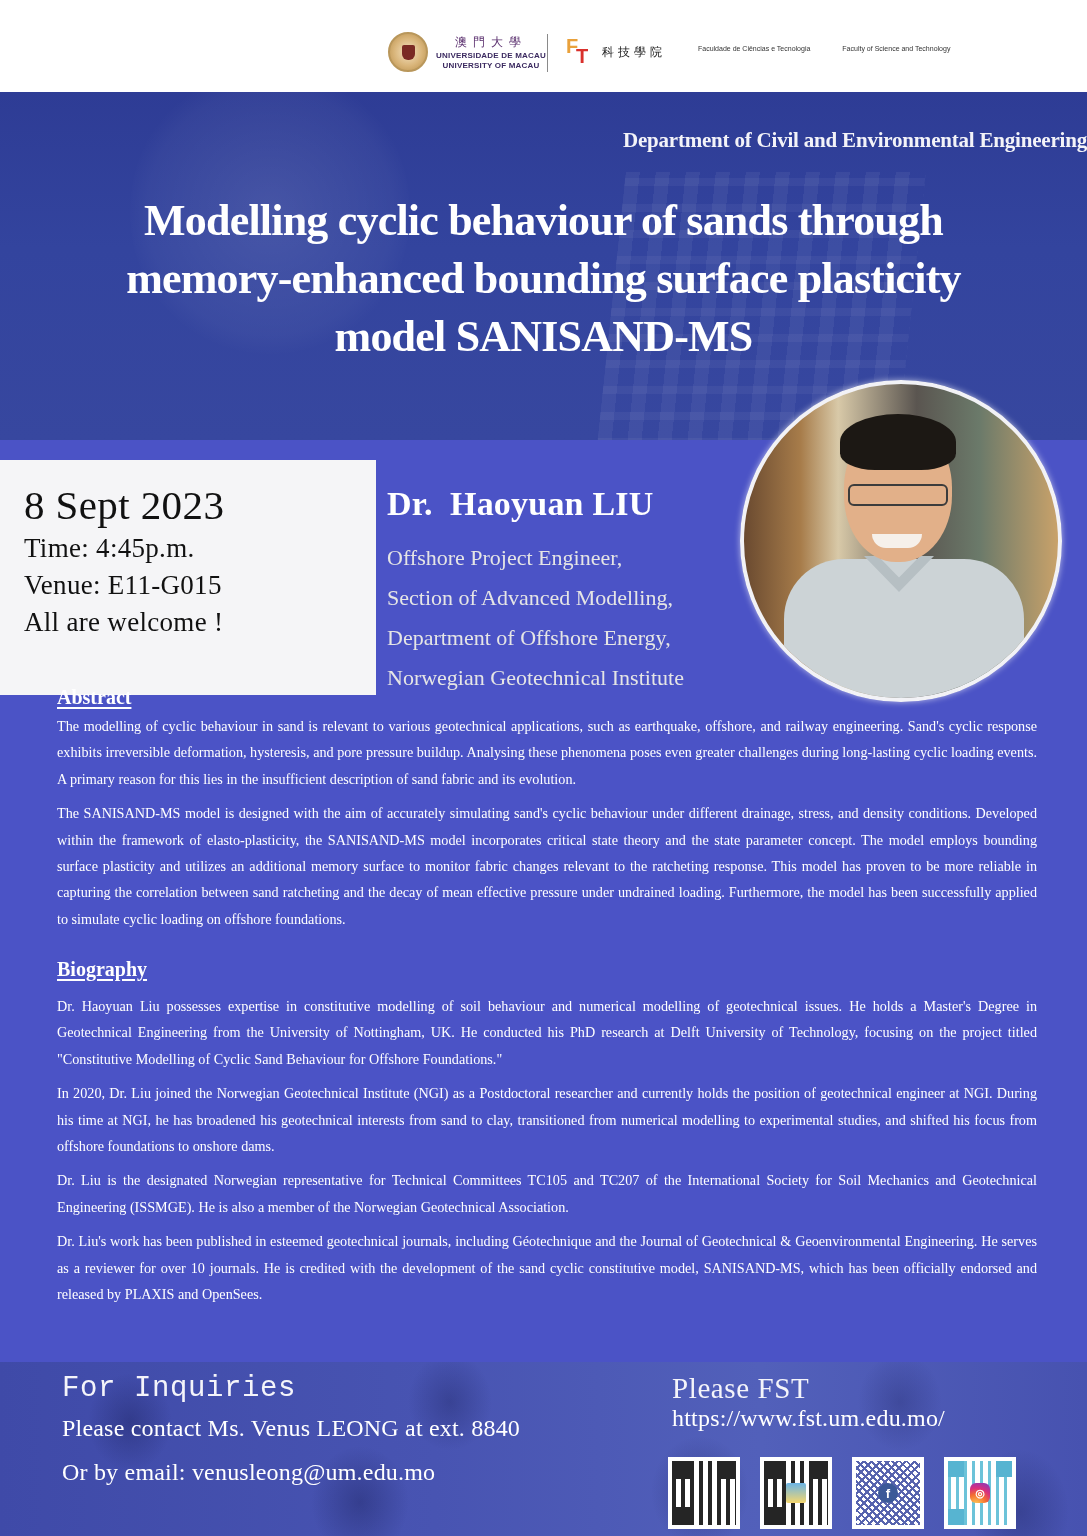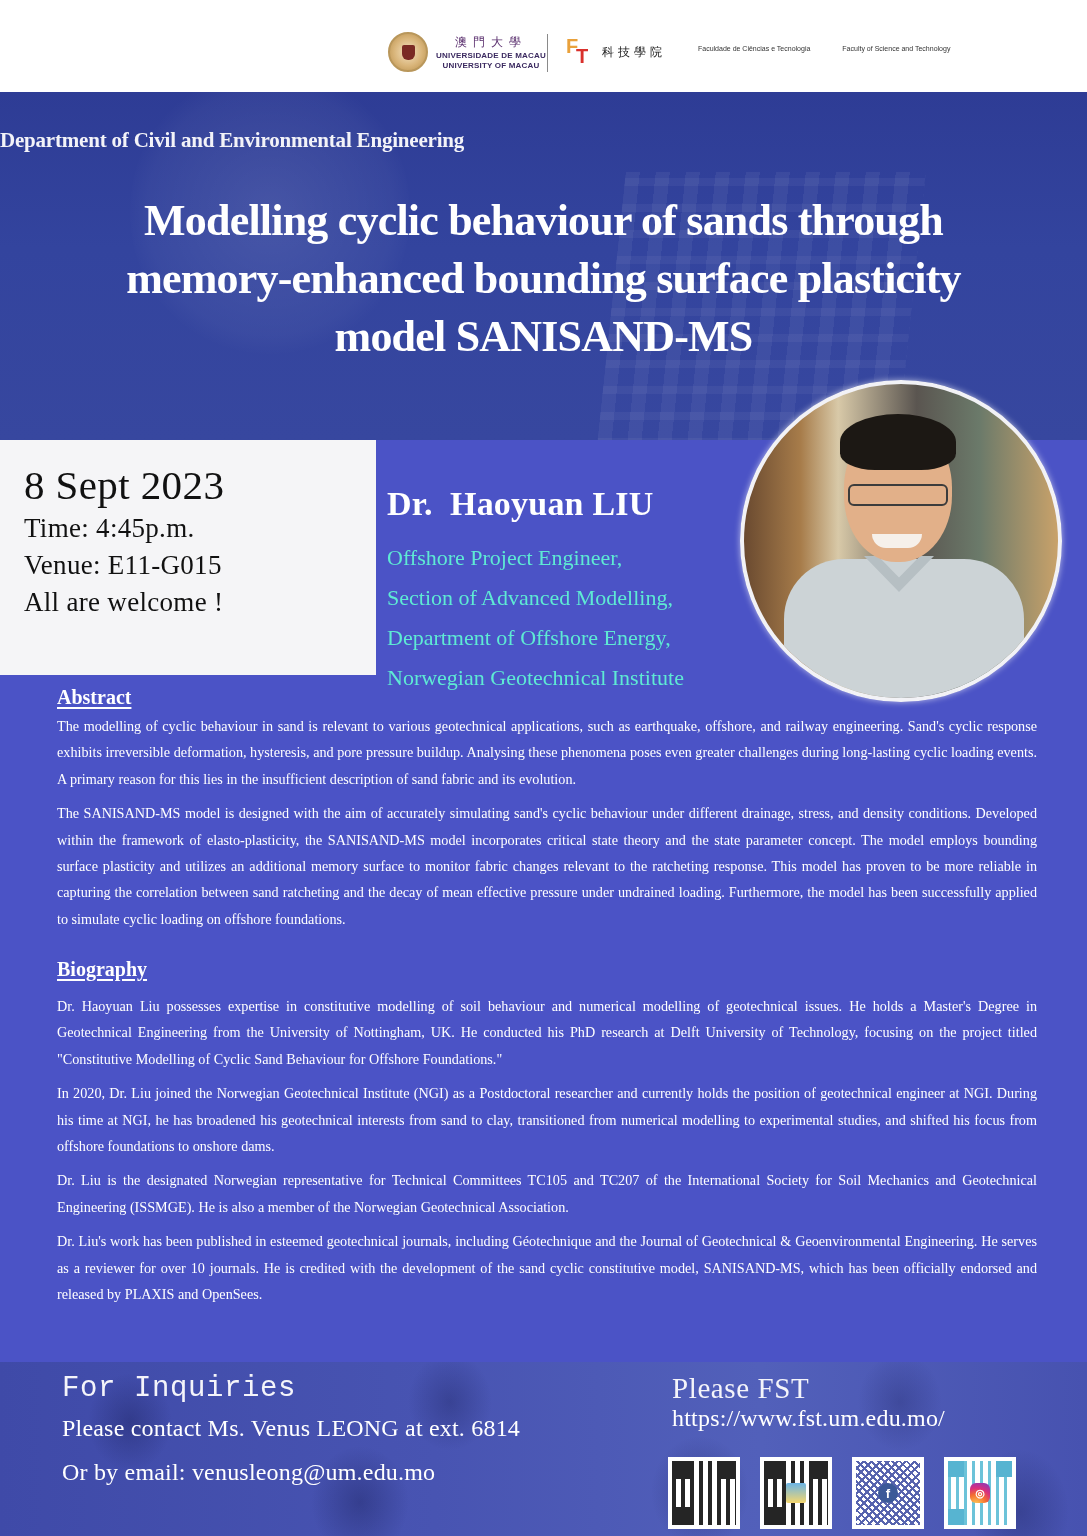--- a/index.html
+++ b/index.html
@@ -25,31 +25,31 @@
 
   
   .banner { position: absolute; left: 0; top: 92px; width: 1087px; height: 348px; overflow: hidden;
     background: linear-gradient(180deg, #2e3c95 0%, #33449e 45%, #37479f 100%); }
   .banner .bg-building { position: absolute; left: 610px; top: 80px; width: 300px; height: 300px;
     background: repeating-linear-gradient(90deg, rgba(255,255,255,0.06) 0 14px, rgba(0,0,0,0) 14px 30px),
                 repeating-linear-gradient(0deg, rgba(255,255,255,0.05) 0 8px, rgba(0,0,0,0) 8px 26px);
     transform: skewX(-6deg); opacity: 0.9; }
   .banner .bg-swirl { position: absolute; left: 130px; top: -30px; width: 280px; height: 300px; border-radius: 50%;
     background: radial-gradient(circle, rgba(255,255,255,0.10) 0%, rgba(255,255,255,0.03) 60%, rgba(0,0,0,0) 70%); }
-  .dept { position: absolute; left: 0; top: 36px; width: 1087px; text-align: left; font-size: 21px; font-weight: bold; color: #f3f3f8; letter-spacing: -0.2px; }
+  .dept { position: absolute; left: 0; top: 36px; width: 1087px; text-align: right; font-size: 21px; font-weight: bold; color: #f3f3f8; letter-spacing: -0.2px; }
   .title { position: absolute; left: 40px; top: 100px; width: 1007px; text-align: center; font-size: 44px; font-weight: bold; line-height: 58px; color: #ffffff; letter-spacing: -0.8px; }
 
   
-  .info-box { position: absolute; left: 0; top: 440px; width: 376px; height: 235px; background: #f5f5f7; color: #111; padding: 20px 0 0 24px; }
+  .info-box { position: absolute; left: 0; top: 460px; width: 376px; height: 235px; background: #f5f5f7; color: #111; padding: 20px 0 0 24px; }
   .date { font-size: 41px; line-height: 50px; letter-spacing: 0.4px; }
   .info-line { font-size: 27px; line-height: 37px; letter-spacing: 0.3px; }
 
   .speaker { position: absolute; left: 387px; top: 482px; width: 360px; }
   .speaker-name { font-size: 34px; font-weight: bold; line-height: 44px; color: #ffffff; letter-spacing: 0.2px; white-space: pre; }
-  .speaker-line { font-size: 22px; line-height: 40px; color: #5eead4; white-space: nowrap; }
+  .speaker-line { font-size: 22px; line-height: 40px; color: #e5e5e5; white-space: nowrap; }
   .speaker-lines { margin-top: 12px; }
 
   .photo { position: absolute; left: 740px; top: 380px; width: 322px; height: 322px; border-radius: 50%;
     border: 4px solid #f2f2f6; overflow: hidden;
     background: linear-gradient(90deg, #6a4a30 0%, #a77c4a 18%, #d8c9a8 30%, #5a5550 55%, #6b7a6a 75%, #c9a26a 100%);
     box-shadow: 0 0 6px rgba(255,255,255,0.6); }
   .photo .head { position: absolute; left: 100px; top: 40px; width: 108px; height: 138px; border-radius: 46% 46% 48% 48%; background: #e2b089; }
   .photo .hair { position: absolute; left: 96px; top: 30px; width: 116px; height: 56px; border-radius: 50% 50% 30% 30%; background: #1c1814; }
   .photo .glasses { position: absolute; left: 104px; top: 100px; width: 100px; height: 22px; border: 2px solid #3c3c3c; border-radius: 6px; }
   .photo .smile { position: absolute; left: 128px; top: 150px; width: 50px; height: 14px; border-radius: 0 0 25px 25px; background: #f6f0ea; }
@@ -182,21 +182,21 @@
   <p class="para">Dr. Haoyuan Liu possesses expertise in constitutive modelling of soil behaviour and numerical modelling of geotechnical issues. He holds a Master's Degree in Geotechnical Engineering from the University of Nottingham, UK. He conducted his PhD research at Delft University of Technology, focusing on the project titled "Constitutive Modelling of Cyclic Sand Behaviour for Offshore Foundations."</p>
   <p class="para">In 2020, Dr. Liu joined the Norwegian Geotechnical Institute (NGI) as a Postdoctoral researcher and currently holds the position of geotechnical engineer at NGI. During his time at NGI, he has broadened his geotechnical interests from sand to clay, transitioned from numerical modelling to experimental studies, and shifted his focus from offshore foundations to onshore dams.</p>
   <p class="para">Dr. Liu is the designated Norwegian representative for Technical Committees TC105 and TC207 of the International Society for Soil Mechanics and Geotechnical Engineering (ISSMGE). He is also a member of the Norwegian Geotechnical Association.</p>
   <p class="para">Dr. Liu's work has been published in esteemed geotechnical journals, including Géotechnique and the Journal of Geotechnical &amp; Geoenvironmental Engineering. He serves as a reviewer for over 10 journals. He is credited with the development of the sand cyclic constitutive model, SANISAND-MS, which has been officially endorsed and released by PLAXIS and OpenSees.</p>
 </div>
 
 <div class="footer">
   <div class="crowd"></div>
   <div class="inq">
     <div class="inq-title">For Inquiries</div>
-    <div class="inq-line">Please contact  Ms. Venus LEONG at ext. 6814</div>
+    <div class="inq-line">Please contact  Ms. Venus LEONG at ext. 8840</div>
     <div class="inq-line">Or by email: venusleong@um.edu.mo</div>
   </div>
   <div class="about">
     <div class="about-title">Please FST</div>
     <div class="about-url">https://www.fst.um.edu.mo/</div>
   </div>
   <div class="qr-row">
     <div class="qr">
       <div class="grid"></div>
     </div>

